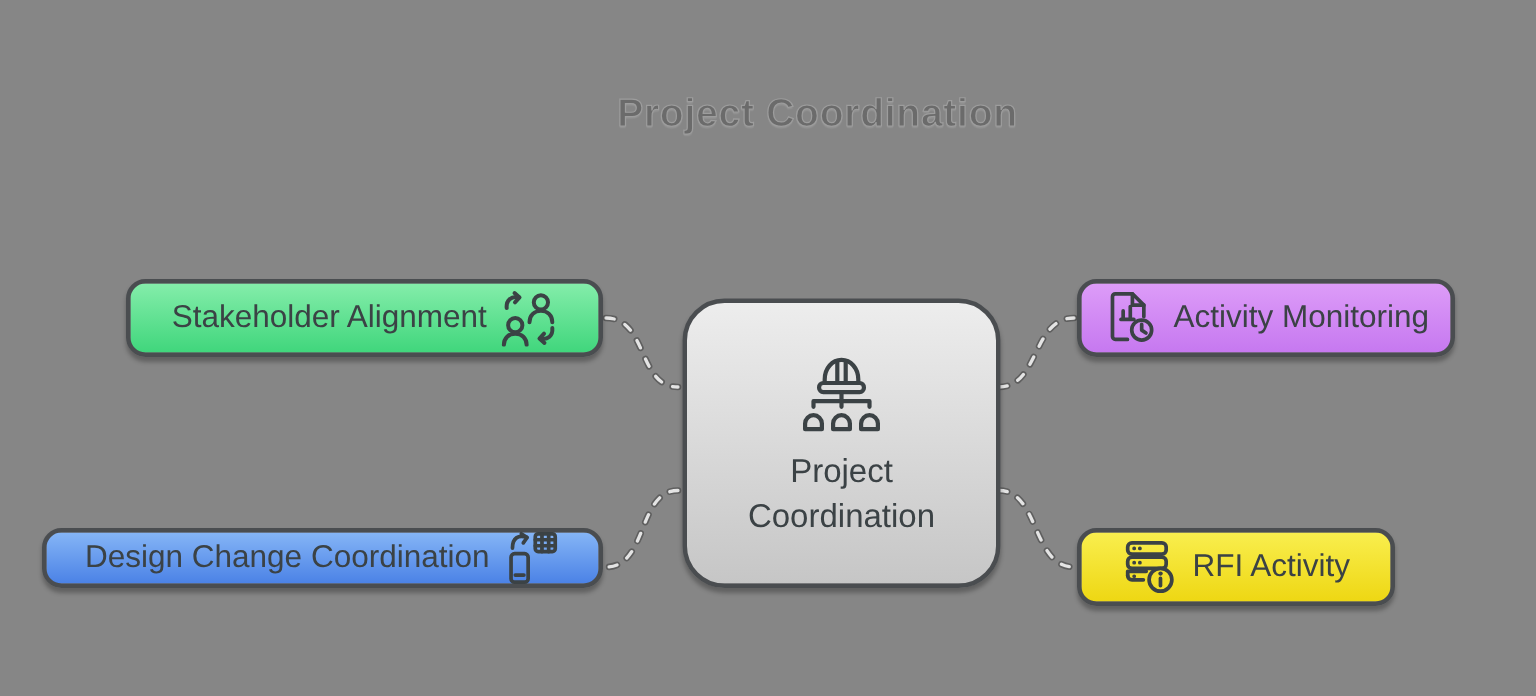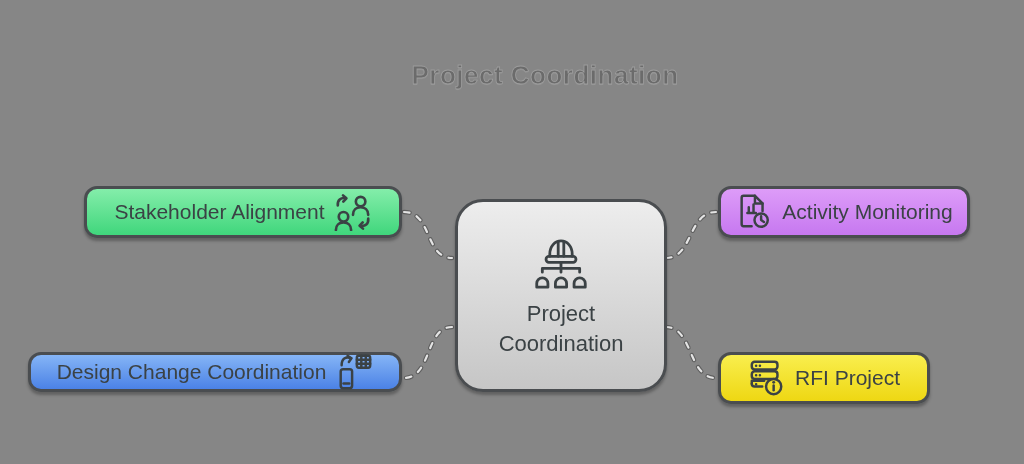--- a/index.html
+++ b/index.html
@@ -159,14 +159,14 @@
       <rect x="4" y="3" width="27" height="8" rx="3"></rect>
       <rect x="4" y="13" width="27" height="8" rx="3"></rect>
       <path d="M4,26 a3,3 0 0 0 3,3 h8"></path>
       <path d="M4,26 v-3 h13"></path>
       <path d="M8.5,7 h0.1 M12.5,7 h0.1 M8.5,17 h0.1 M12.5,17 h0.1 M8.5,26.5 h0.1"></path>
       <circle cx="27" cy="29" r="8" fill="#f2df2a"></circle>
       <path d="M27,28 v5"></path>
       <path d="M27,24.6 h0.1" stroke-width="3"></path>
     </svg>
   </span>
-  <span class="label">RFI Project</span>
+  <span class="label">RFI Activity</span>
 </div>
 
 </body></html>

